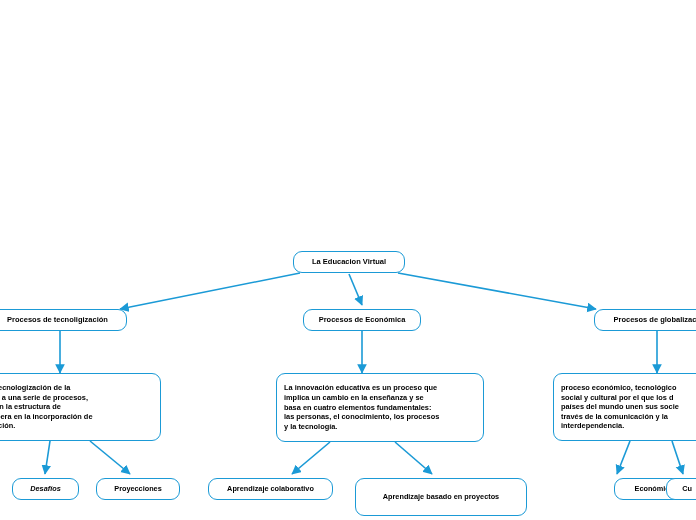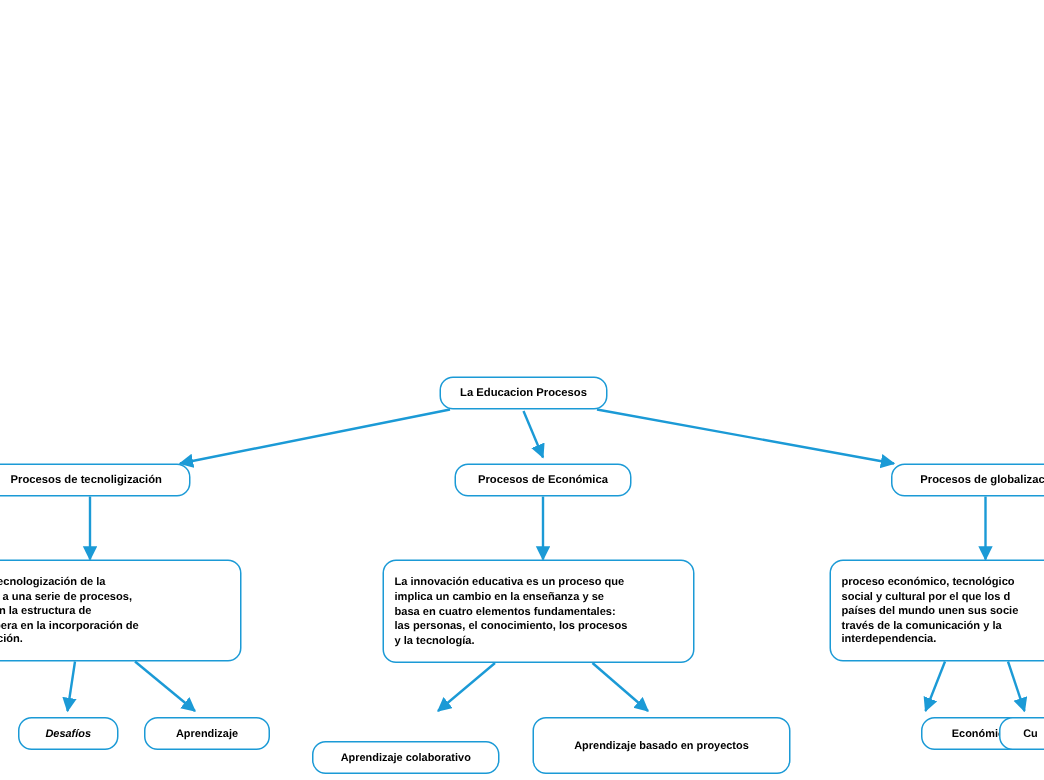--- a/index.html
+++ b/index.html
@@ -81,43 +81,43 @@
     <path d="M50,441 L45,474" stroke="#1b9ad6" stroke-width="1.6" fill="none" marker-end="url(#arrow)"></path>
     <path d="M90,441 L130,474" stroke="#1b9ad6" stroke-width="1.6" fill="none" marker-end="url(#arrow)"></path>
 
     <path d="M330,442 L292,474" stroke="#1b9ad6" stroke-width="1.6" fill="none" marker-end="url(#arrow)"></path>
     <path d="M395,442 L432,474" stroke="#1b9ad6" stroke-width="1.6" fill="none" marker-end="url(#arrow)"></path>
 
     <path d="M630,441 L617,474" stroke="#1b9ad6" stroke-width="1.6" fill="none" marker-end="url(#arrow)"></path>
     <path d="M672,441 L683,474" stroke="#1b9ad6" stroke-width="1.6" fill="none" marker-end="url(#arrow)"></path>
   </svg>
 
-  <div class="node title" style="left:293px; top:251px; width:112px; height:22px;">La Educacion Procesos</div>
+  <div class="node title" style="left:293px; top:251px; width:112px; height:22px;">La Educacion Virtual</div>
 
   <div class="node title" style="left:-12px; top:309px; width:139px; height:22px;">Procesos de tecnoligización</div>
 
   <div class="node para" style="left:-42px; top:373px; width:203px; height:68px;">s que la tecnologización de la
 ón refiere a una serie de procesos,
 es develan la estructura de
 es que opera en la incorporación de
 en educación.</div>
 
   <div class="node leaf" style="left:12px; top:478px; width:67px; height:22px;font-style:italic;">Desafíos</div>
 
-  <div class="node leaf" style="left:96px; top:478px; width:84px; height:22px;">Aprendizaje</div>
+  <div class="node leaf" style="left:96px; top:478px; width:84px; height:22px;">Proyecciones</div>
 
   <div class="node title" style="left:303px; top:309px; width:118px; height:22px;">Procesos de Económica</div>
 
-  <div class="node para" style="left:255px; top:373px; width:208px; height:69px;">La innovación educativa es un proceso que
+  <div class="node para" style="left:276px; top:373px; width:208px; height:69px;">La innovación educativa es un proceso que
 implica un cambio en la enseñanza y se
 basa en cuatro elementos fundamentales:
 las personas, el conocimiento, los procesos
 y la tecnología.</div>
 
-  <div class="node leaf" style="left:208px; top:494px; width:125px; height:22px;">Aprendizaje colaborativo</div>
+  <div class="node leaf" style="left:208px; top:478px; width:125px; height:22px;">Aprendizaje colaborativo</div>
 
   <div class="node leaf" style="left:355px; top:478px; width:172px; height:38px;">Aprendizaje basado en proyectos</div>
 
   <div class="node title" style="left:594px; top:309px; width:122px; height:22px;">Procesos de globalizac</div>
 
   <div class="node para" style="left:553px; top:373px; width:160px; height:68px;"> proceso económico, tecnológico
 social y cultural por el que los d
 países del mundo unen sus socie
 través de la comunicación y la
 interdependencia.</div>

